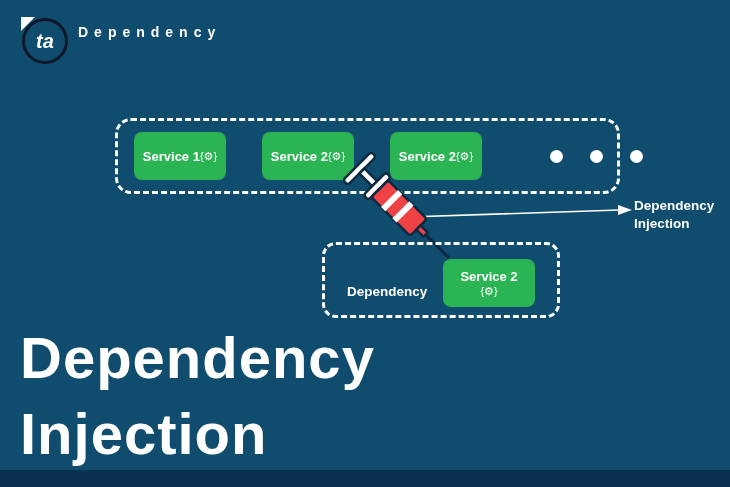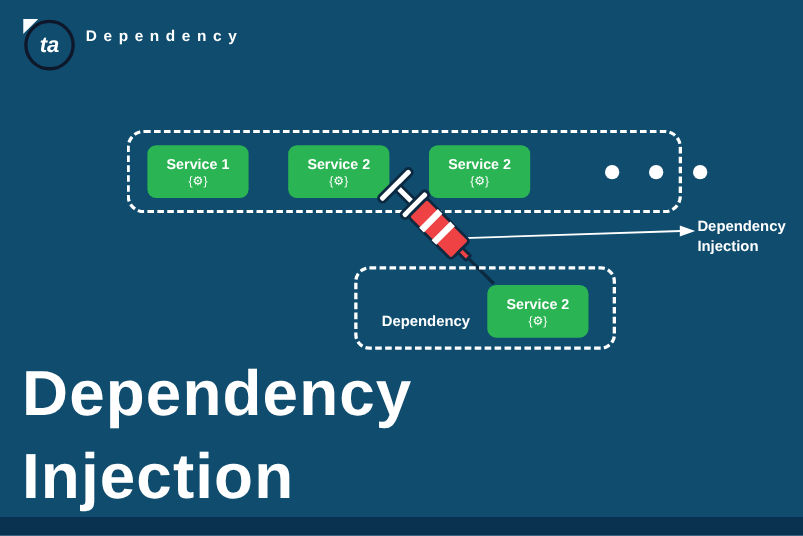--- a/index.html
+++ b/index.html
@@ -30,21 +30,21 @@
   .logo-sub { font-size:14px; font-weight:bold; letter-spacing:6px; margin-top:4px; }
 
   
   .services-box {
     position:absolute; left:115px; top:118px; width:505px; height:76px;
     border:3px dashed #fff; border-radius:16px;
     display:flex; align-items:center; padding-left:16px;
   }
   .service-btn {
     width:92px; height:48px; background:#2bb453; border-radius:8px;
-    display:flex; flex-direction:column; align-items:center; justify-content:center;
+    display:flex; flex-direction:row; align-items:center; justify-content:center;
     margin-right:36px; flex:0 0 auto;
   }
   .service-label { font-size:13px; font-weight:bold; }
   .service-icon { font-size:11px; margin-top:1px; }
   .dots { display:flex; gap:27px; margin-left:32px; }
   .dot { width:13px; height:13px; border-radius:50%; background:#fff; }
 
   
   .arrow-svg { position:absolute; left:400px; top:200px; }
   .annotation {

